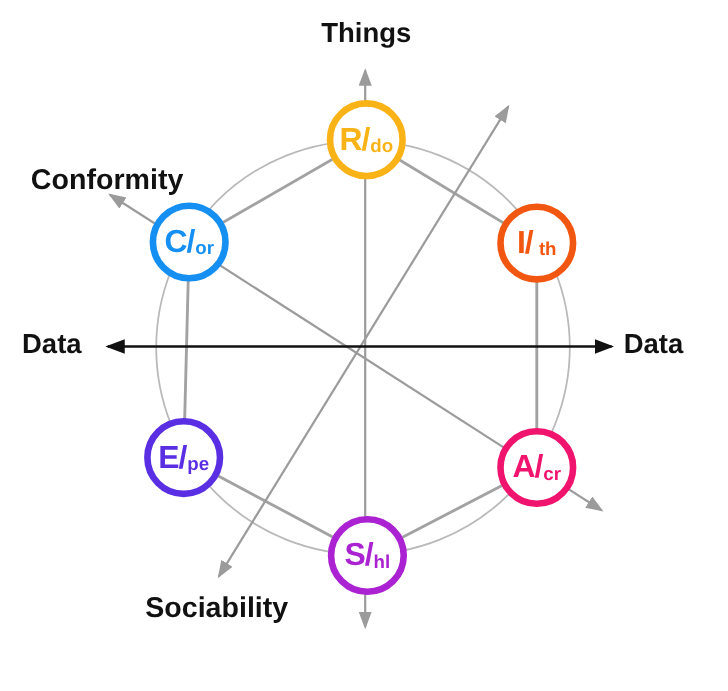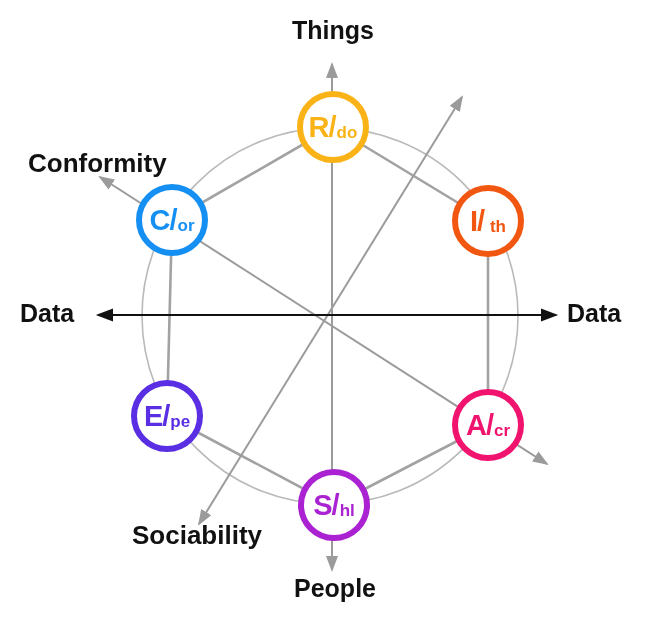--- a/index.html
+++ b/index.html
@@ -47,29 +47,28 @@
 
     <line x1="100" y1="177" x2="547" y2="464" stroke-width="2" marker-start="url(#arrow-gray)" marker-end="url(#arrow-gray)" stroke="#9b9b9b"></line>
 
     <line x1="462" y1="97" x2="199" y2="524" stroke-width="2" marker-start="url(#arrow-gray)" marker-end="url(#arrow-gray)" stroke="#9b9b9b"></line>
 
     <line x1="98" y1="315" x2="556" y2="315" stroke-width="2.2" marker-start="url(#arrow-black)" marker-end="url(#arrow-black)" stroke="#111111"></line>
   </svg>
 
   <div class="axis-label center-x" style="left:333px; top:16px;">Things</div>
 
-  <div class="axis-label center-x" style="left:335px; top:574px;">People</div>
 
   <div class="axis-label right-align" style="left:20px; top:299px; width:72px;">Data</div>
 
   <div class="axis-label" style="left:567px; top:299px;">Data</div>
 
   <div class="axis-label small" style="left:28px; top:149px;">Conformity</div>
 
-  <div class="axis-label small" style="left:132px; top:521px;">Sociability</div>
+  <div class="axis-label small" style="left:132px; top:538px;">Sociability</div>
 
   <div class="node" style="left: 297px; top: 91px; border-color: rgb(250, 179, 23); color: rgb(250, 179, 23); background-color: rgb(255, 255, 255);">
     <span class="code">R/</span>
       <span class="sub">do</span>
   </div>
 
   <div class="node" style="left: 452px; top: 185px; border-color: rgb(242, 87, 17); color: rgb(242, 87, 17); background-color: rgb(255, 255, 255);">
     <span class="code">I/</span>
       <span class="sub"> th</span>
   </div>

